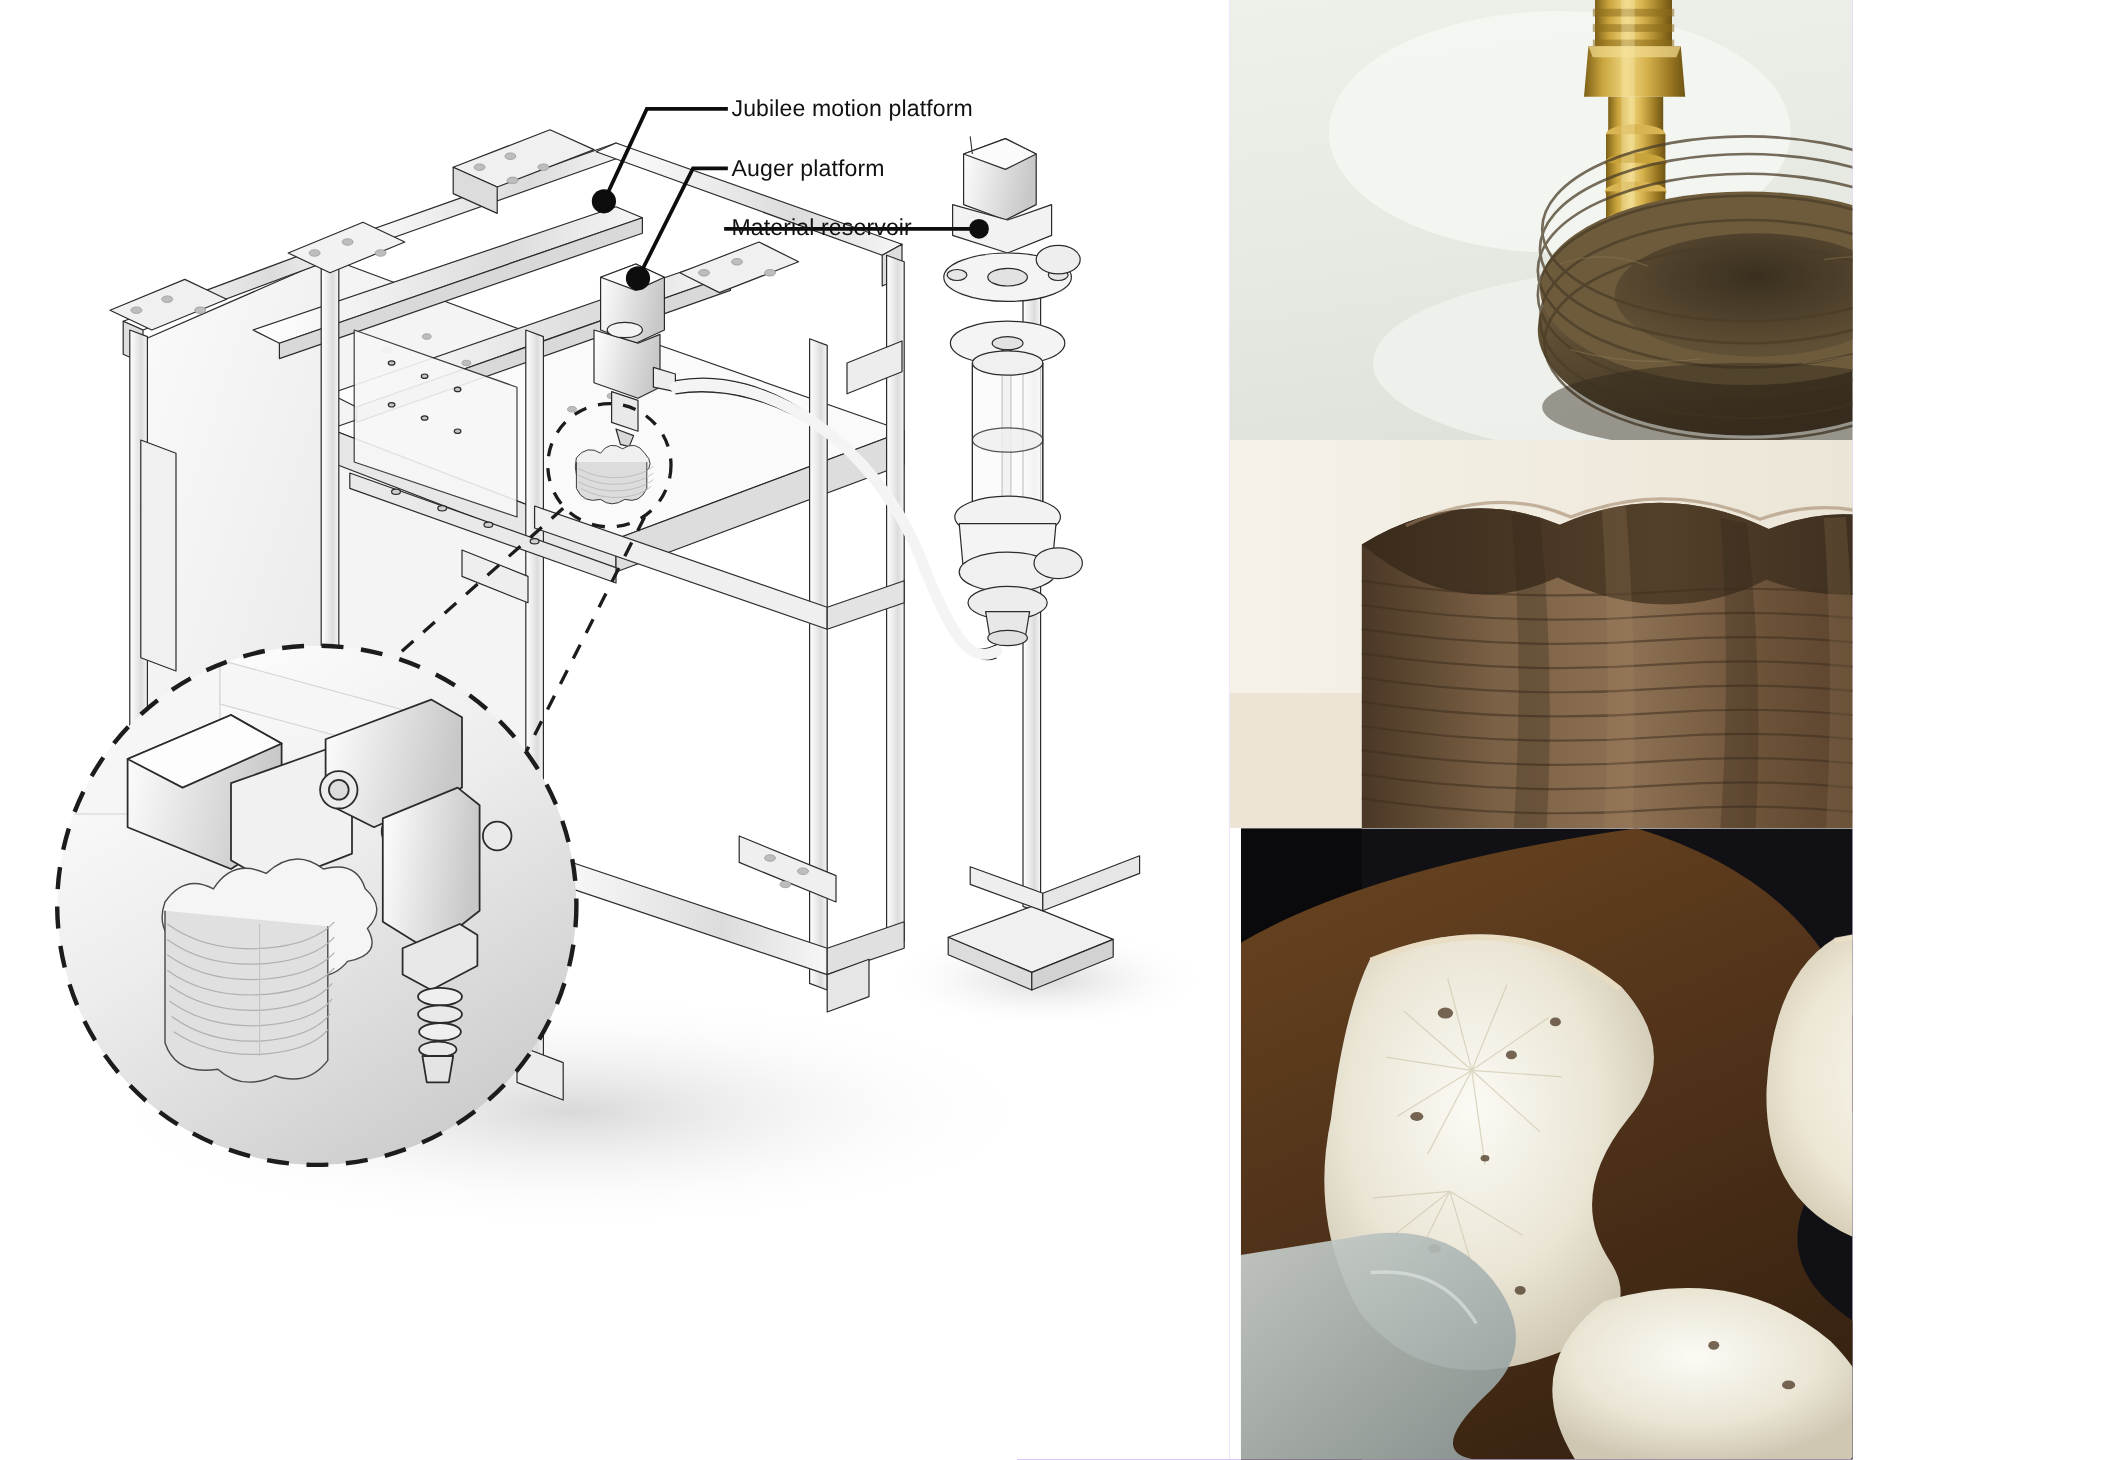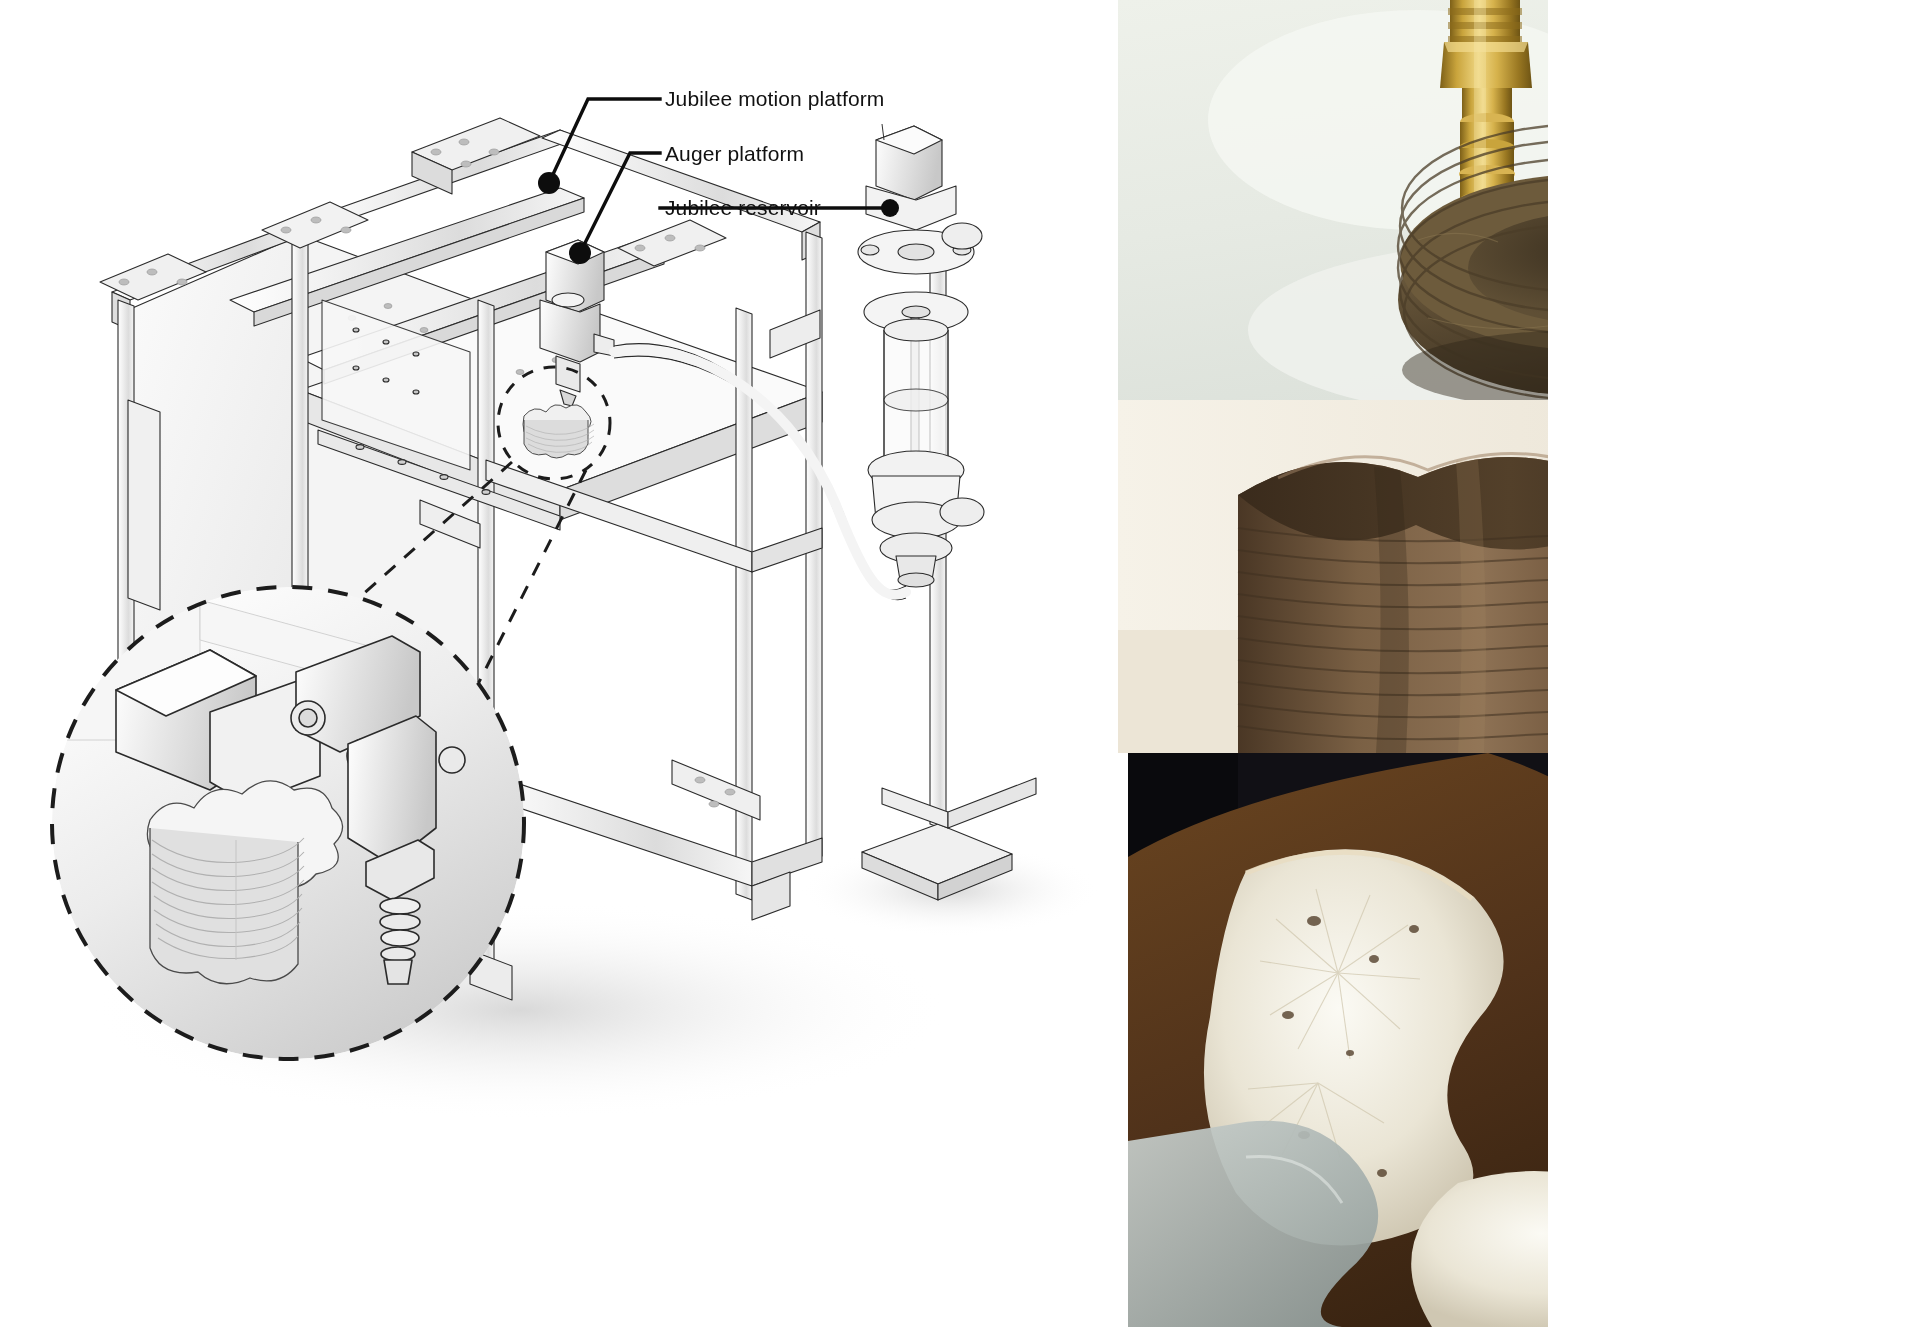--- a/index.html
+++ b/index.html
@@ -4,21 +4,21 @@
 <title>Mycelium 3D Printing Platform Figure</title>
 <style>
   html, body {
     margin: 0;
     padding: 0;
     background: #ffffff;
     font-family: "Liberation Sans", sans-serif;
   }
   #figure {
     position: relative;
-    width: 1548px;
+    width: 1684px;
     height: 1327px;
     background: #8b5cf6;
     overflow: hidden;
   }
 
   
   #cad-panel {
     position: absolute;
     left: 0; top: 0;
     width: 1118px;
@@ -335,21 +335,21 @@
         <polyline points="580,253 630,153 660,153"></polyline>
         <polyline points="886,208 660,208"></polyline>
       </g>
       <circle cx="549" cy="183" r="11" fill="#0d0d0d"></circle>
       <circle cx="580" cy="253" r="11" fill="#0d0d0d"></circle>
       <circle cx="890" cy="208" r="9" fill="#0d0d0d"></circle>
     </svg>
 
     <div class="callout-label" id="label-jubilee">Jubilee motion platform</div>
     <div class="callout-label" id="label-auger">Auger platform</div>
-    <div class="callout-label" id="label-reservoir">Jubilee reservoir</div>
+    <div class="callout-label" id="label-reservoir">Material reservoir</div>
   </div>
 
   <div id="photo-column">
 
     <div class="photo" id="photo-nozzle">
       <svg class="photo-inner" viewBox="0 0 802 400" preserveAspectRatio="none">
         <defs>
           <linearGradient id="bgN" x1="0" y1="0" x2="0.3" y2="1">
             <stop offset="0%" stop-color="#eef1ea"></stop>
             <stop offset="55%" stop-color="#e6eae3"></stop>

